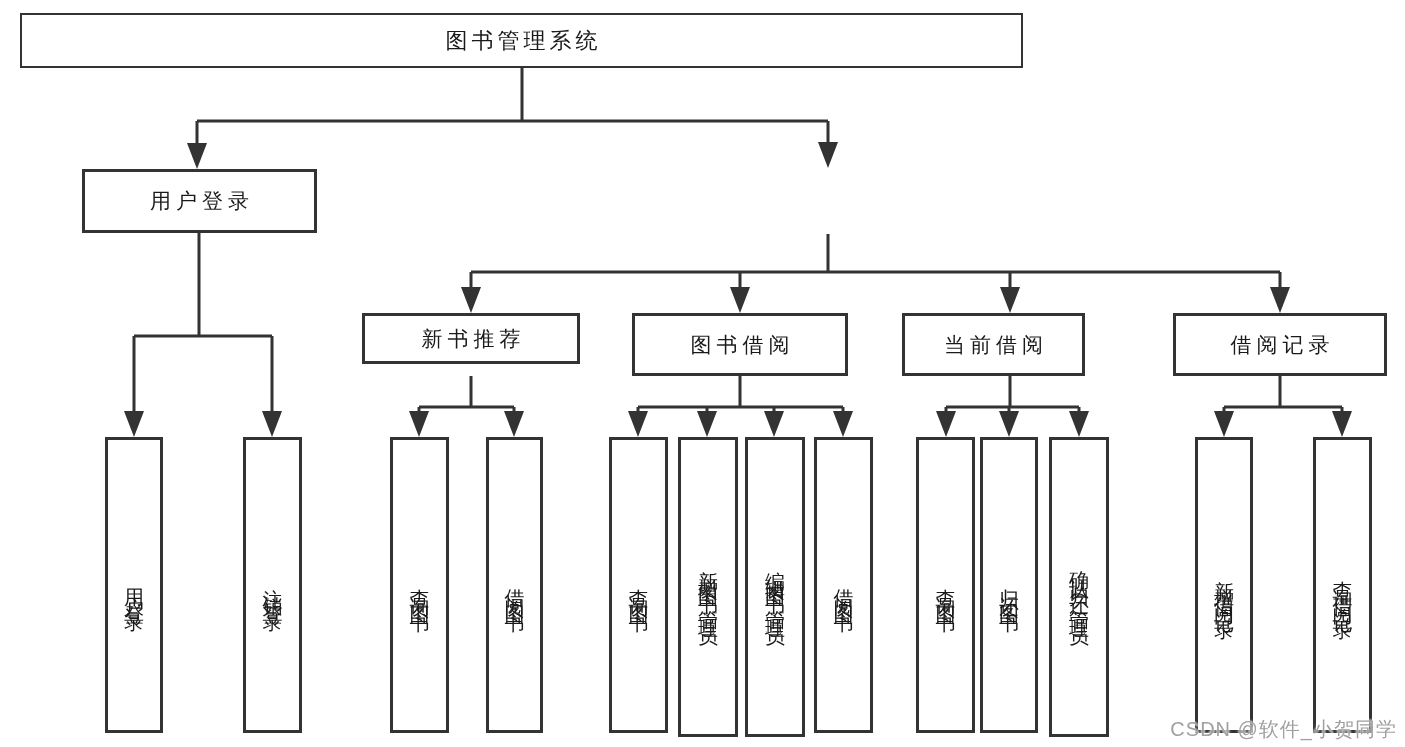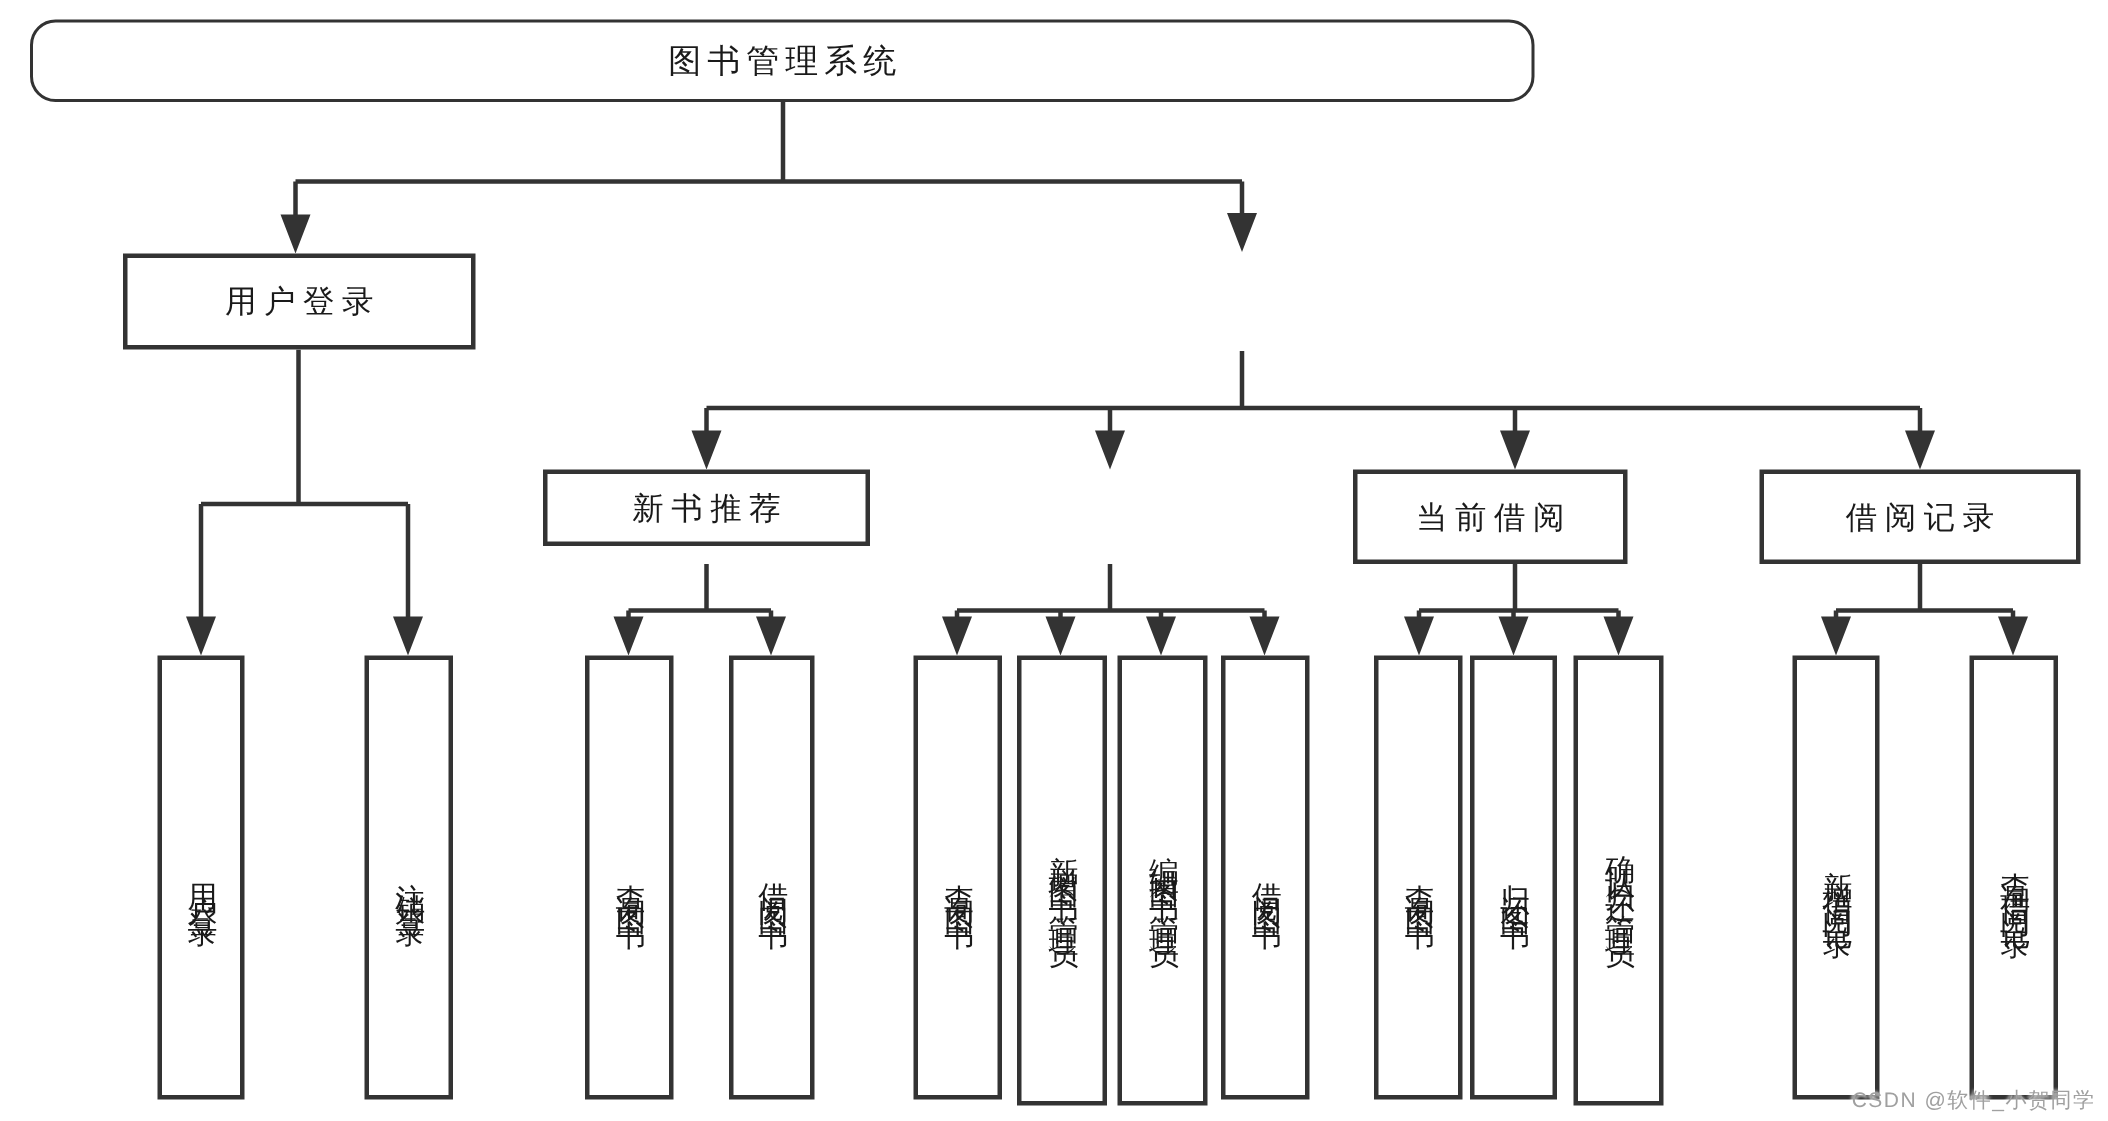--- a/index.html
+++ b/index.html
@@ -31,21 +31,21 @@
   .box.root span{font-size:22px;letter-spacing:4px;padding-left:4px;}
   .box.v span{
     writing-mode:vertical-rl;
     text-orientation:mixed;
     font-size:20px;letter-spacing:8px;
     line-height:1.05;
     padding-top:8px;
   }
   .watermark{
     position:absolute;right:8px;bottom:4px;
-    font-size:14px;letter-spacing:1px;
+    font-size:20px;letter-spacing:1px;
     color:var(--watermark);
     text-shadow:1px 1px 2px rgba(255,255,255,.9),-1px -1px 2px rgba(255,255,255,.9);
     z-index:5;white-space:nowrap;
   }
 </style>
 </head>
 <body>
 
 <div class="canvas">
 
@@ -99,30 +99,33 @@
       M707,437 l-10,-26 h20 z
       M774,437 l-10,-26 h20 z
       M843,437 l-10,-26 h20 z
       M946,437 l-10,-26 h20 z
       M1009,437 l-10,-26 h20 z
       M1079,437 l-10,-26 h20 z
       M1224,437 l-10,-26 h20 z
       M1342,437 l-10,-26 h20 z"></path>
   </svg>
 
-  <div class="box h root" style="left:20px;top:13px;width:1003px;height:55px;border-radius:17px;">
+  <div class="box h root" style="left:20px;top:13px;width:1003px;height:55px;">
     <span>图书管理系统</span>
   </div>
 
   <div class="box h" style="left:82px;top:169px;width:235px;height:64px;">
     <span>用户登录</span>
   </div>
 
   <div class="box h" style="left:362px;top:313px;width:218px;height:51px;">
     <span>新书推荐</span>
+  </div>
+  <div class="box h" style="left:632px;top:313px;width:216px;height:63px;">
+    <span>图书借阅</span>
   </div>
   <div class="box h" style="left:902px;top:313px;width:183px;height:63px;">
     <span>当前借阅</span>
   </div>
   <div class="box h" style="left:1173px;top:313px;width:214px;height:63px;">
     <span>借阅记录</span>
   </div>
 
   <div class="box v" style="left:105px;top:437px;width:58px;height:296px;">
     <span>用户登录</span>

